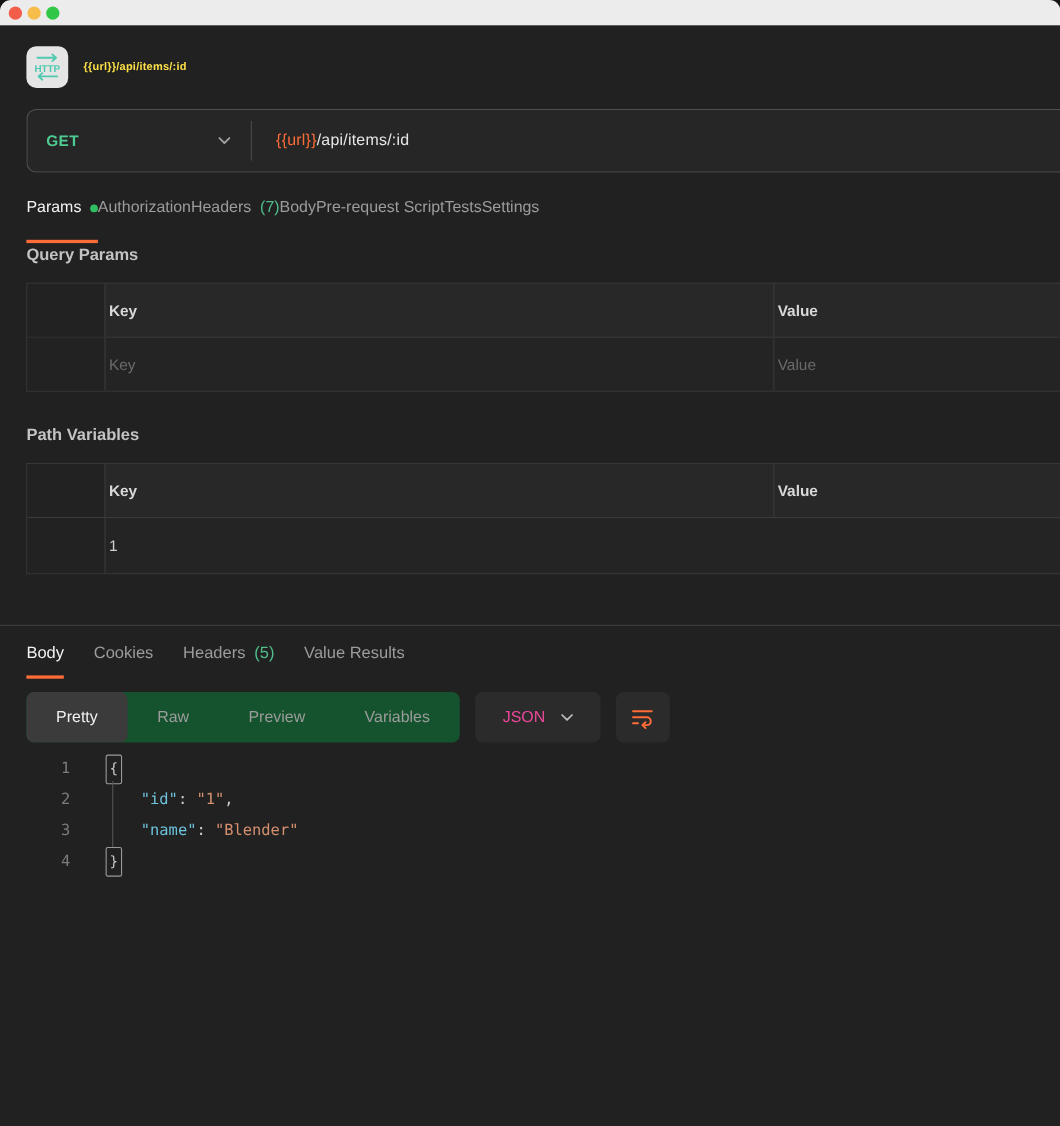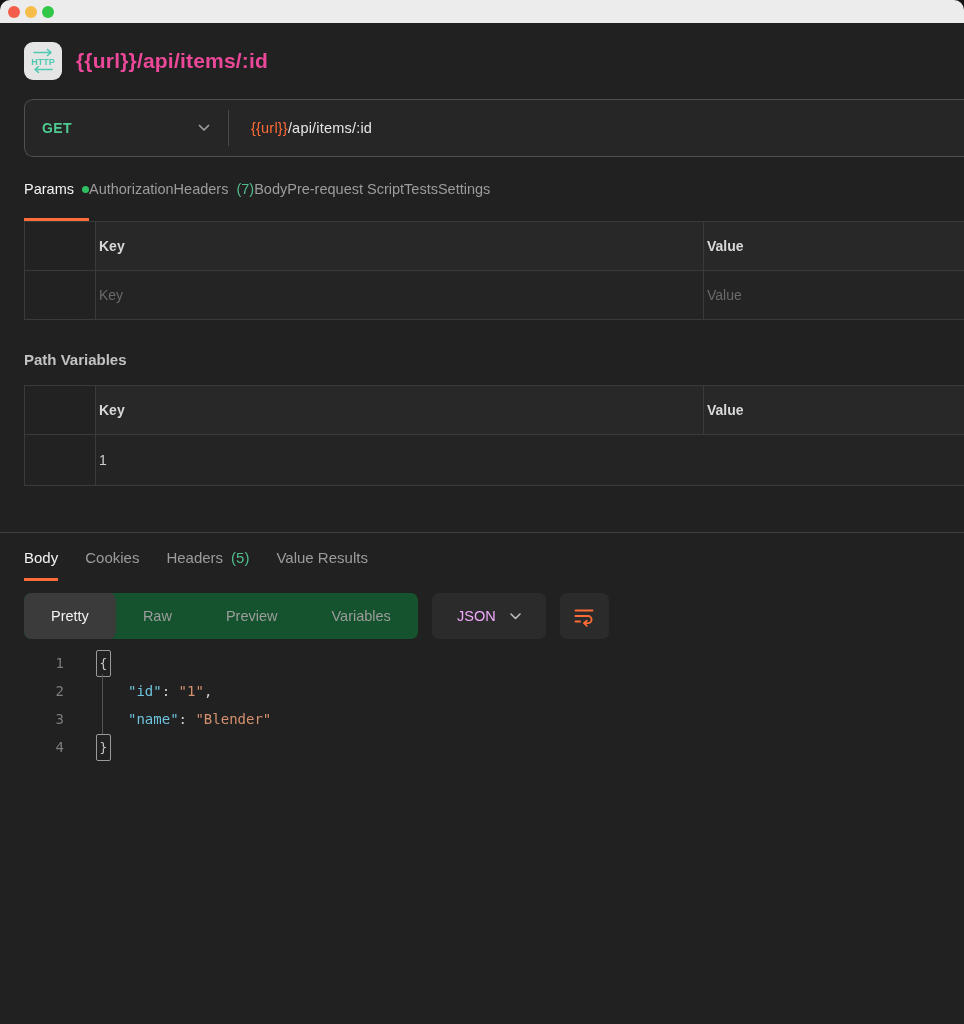--- a/index.html
+++ b/index.html
@@ -6,21 +6,21 @@
   body{width:964px;height:1024px;font-family:"Liberation Sans",sans-serif;-webkit-font-smoothing:antialiased;}
   .window{width:964px;height:1024px;border-radius:10px 10px 0 0;overflow:hidden;background:#212121;display:flex;flex-direction:column;}
 
   
   .titlebar{height:23px;background:#ececec;display:flex;align-items:center;padding-left:8px;gap:5px;flex:none;}
   .tl{width:12px;height:12px;border-radius:50%;display:inline-block;}
 
   
   .req-header{height:76px;display:flex;align-items:center;padding-left:24px;gap:14px;flex:none;}
   .http-badge{width:38px;height:38px;border-radius:9px;background:#e5e5e5;display:flex;align-items:center;justify-content:center;}
-  .req-title{color:#ec4899;font-size:21px;font-weight:700;letter-spacing:.2px;}
+  .req-title{color:#fde047;font-size:10px;font-weight:700;letter-spacing:.2px;}
 
   
   .url-bar{margin-left:24px;height:56px;border:1px solid #505050;border-right:none;border-radius:9px 0 0 9px;background:#262626;display:flex;align-items:stretch;flex:none;}
   .method{width:168px;display:flex;align-items:center;justify-content:space-between;padding:0 18px 0 17px;cursor:pointer;}
   .method-label{color:#4ecb92;font-size:14px;font-weight:700;letter-spacing:.4px;}
   .vdiv{width:1px;background:#4a4a4a;margin:10px 0;}
   .url-input{display:flex;align-items:center;padding-left:22px;font-size:14.5px;letter-spacing:.2px;}
   .url-var{color:#ff6c37;}
   .url-path{color:#e6e6e6;}
 
@@ -49,21 +49,21 @@
 
   
   .resp-tabs{margin:0 24px;height:48px;display:flex;gap:27px;flex:none;}
   .resp-tabs .tab{font-size:15px;}
 
   
   .view-bar{margin:12px 24px 0 24px;display:flex;align-items:center;flex:none;}
   .segmented{display:flex;background:#14532d;border-radius:7px;height:46px;overflow:hidden;}
   .segment{display:flex;align-items:center;padding:0 27px;color:#9c9c9c;font-size:14.5px;cursor:pointer;}
   .segment.active{background:#3b3b3b;color:#f2f2f2;border-radius:7px;}
-  .format-btn{margin-left:14px;height:46px;width:114px;background:#2b2b2b;border-radius:7px;display:flex;align-items:center;justify-content:center;gap:14px;color:#f0abfc;font-size:14.5px;cursor:pointer;}
+  .format-btn{margin-left:14px;height:46px;width:114px;background:#2b2b2b;border-radius:7px;display:flex;align-items:center;justify-content:center;gap:14px;color:#ec4899;font-size:14.5px;cursor:pointer;}
   .wrap-btn{margin-left:14px;height:46px;width:49px;background:#2b2b2b;border-radius:7px;display:flex;align-items:center;justify-content:center;cursor:pointer;}
 
   
   .code{position:relative;margin-top:10px;font-family:"DejaVu Sans Mono","Liberation Mono",monospace;font-size:14px;flex:none;}
   .code-line{display:flex;height:28px;align-items:center;}
   .gutter{width:64px;text-align:right;color:#7c7c7c;flex:none;}
   .line-content{margin-left:32px;white-space:pre;display:flex;align-items:center;}
   .line-content.indent{margin-left:64px;}
   .fold-box{display:inline-flex;align-items:center;justify-content:center;width:13px;height:25px;border:1px solid #9a9a9a;border-radius:2px;color:#c8c8c8;font-size:13px;cursor:pointer;}
   .fold-guide{position:absolute;left:102px;top:25px;width:1px;height:60px;background:#555;}
@@ -126,20 +126,21 @@
       <span>Pre-request Script</span>
     </div>
     <div class="tab">
       <span>Tests</span>
     </div>
     <div class="tab">
       <span>Settings</span>
     </div>
   </div>
 
+  <div class="section-label" style="margin-top:2px">Query Params</div>
   <div class="ptable">
     <div class="prow head">
       <div class="pcell first"></div>
       <div class="pcell">Key</div>
       <div class="pcell">Value</div>
     </div>
     <div class="prow body">
       <div class="pcell first"></div>
       <div class="pcell placeholder">Key</div>
       <div class="pcell placeholder">Value</div>

